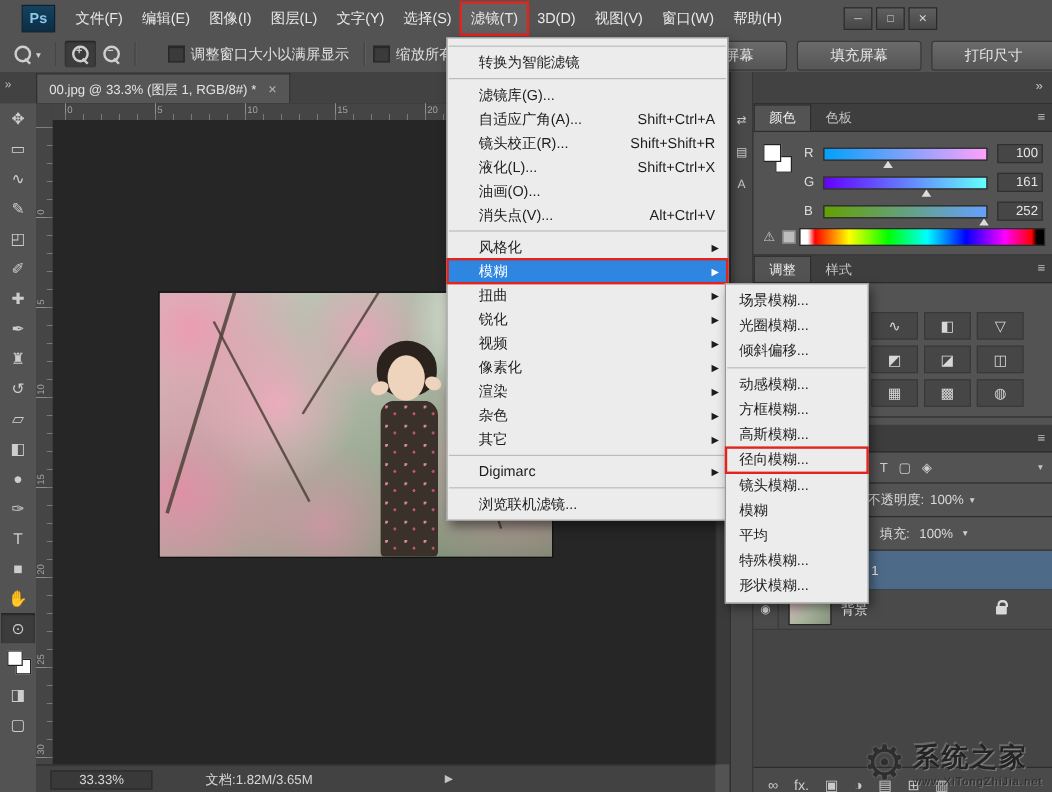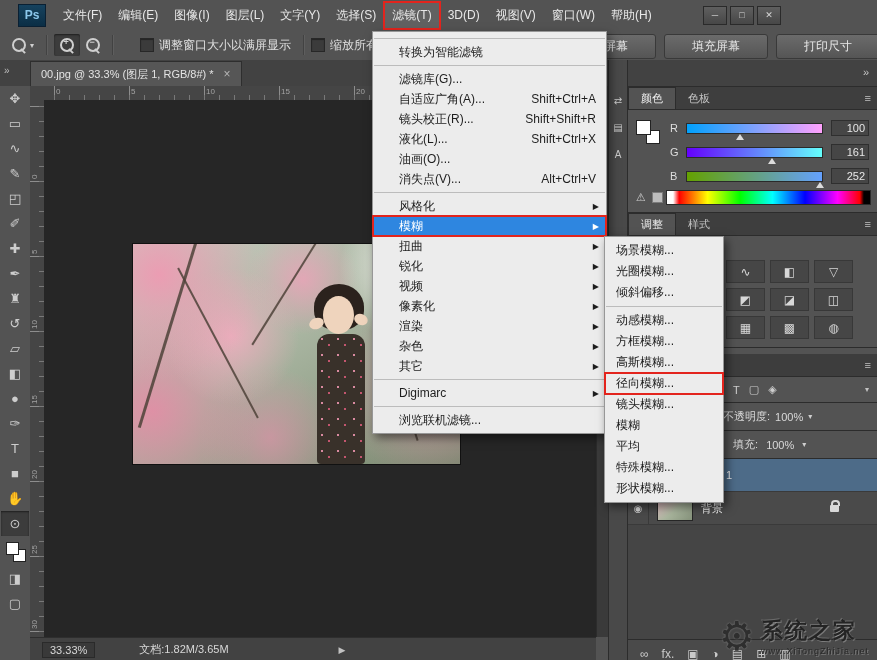--- a/index.html
+++ b/index.html
@@ -76,21 +76,21 @@
   .fig-hair{position:absolute;left:181px;top:40px;width:50px;height:46px;background:#2b221d;border-radius:50% 50% 42% 42%}
   .fig-head{position:absolute;left:190px;top:52px;width:31px;height:38px;background:#efd4bd;border-radius:50%}
   .fig-hand1{position:absolute;left:176px;top:74px;width:15px;height:11px;background:#efd4bd;border-radius:50%;transform:rotate(-20deg)}
   .fig-hand2{position:absolute;left:221px;top:70px;width:14px;height:11px;background:#efd4bd;border-radius:50%;transform:rotate(24deg)}
   .fig-body{position:absolute;left:184px;top:90px;width:48px;height:130px;border-radius:12px 12px 4px 4px;
     background:radial-gradient(circle 2px at 5px 5px,#d98aa0 60%,transparent 62%),radial-gradient(circle 2px at 12px 11px,#c4566f 60%,transparent 62%);
     background-color:#39312a;background-size:16px 16px,16px 16px}
 
   
   #statusbar{position:absolute;left:30px;top:637px;width:566px;height:23px;background:#424242;border-top:1px solid #2e2e2e;display:flex;align-items:center;font-size:11px;color:#d8d8d8}
-  .zoom-field{background:#393939;border:1px solid #2a2a2a;padding:1px 7px;margin-left:12px}
+  .zoom-field{background:#393939;border:1px solid #2a2a2a;padding:1px 23px;margin-left:12px}
   .doc-info{margin-left:44px}
   .status-arrow{margin-left:110px;font-size:9px;color:#c2c2c2}
 
   #vscroll{position:absolute;left:596px;top:86px;width:12px;height:551px;background:#3a3a3a;border-left:1px solid #2c2c2c}
 
   
   #dockstrip{position:absolute;left:608px;top:60px;width:20px;height:600px;background:#494949;border-left:1px solid #2c2c2c;border-right:1px solid #2c2c2c;display:flex;flex-direction:column;align-items:center;padding-top:32px;box-sizing:border-box}
   .dock-icon{width:17px;height:17px;display:flex;align-items:center;justify-content:center;color:#cacaca;font-size:10px;margin-bottom:10px}
 
   

